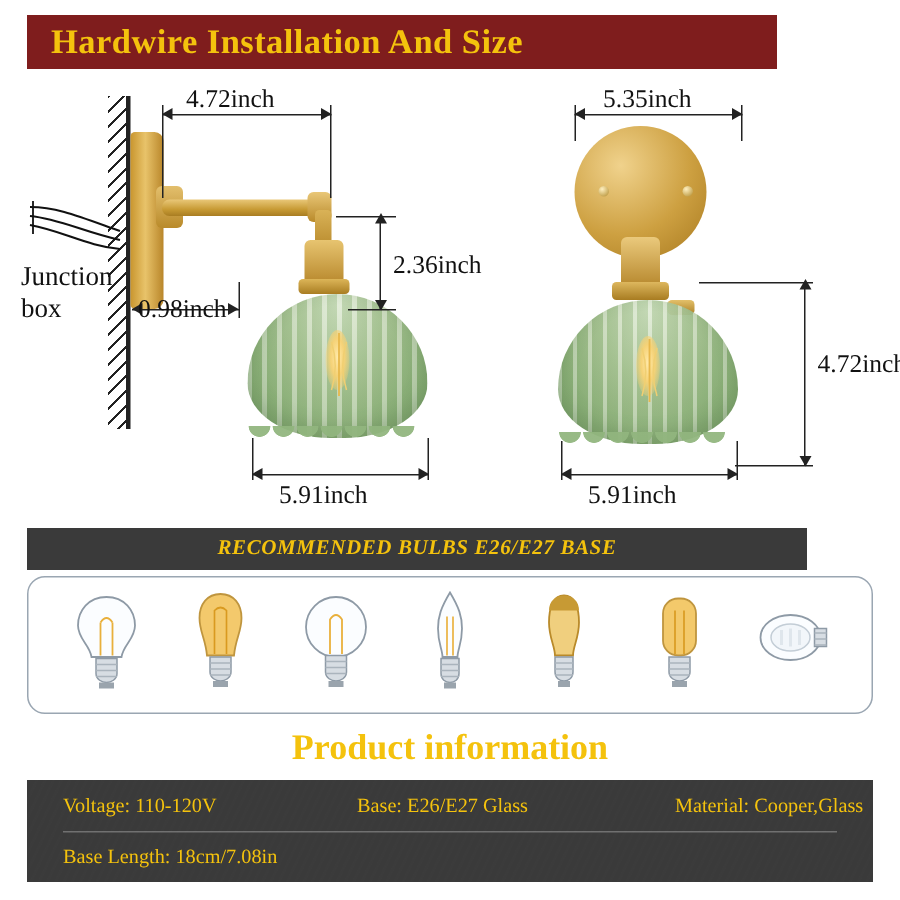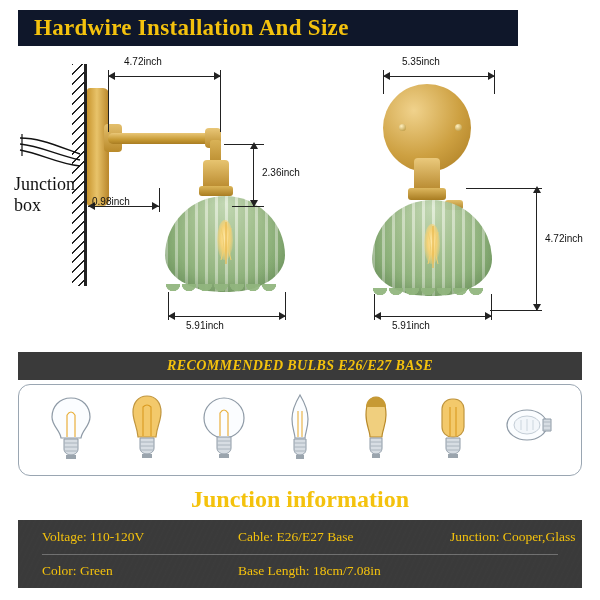--- a/index.html
+++ b/index.html
@@ -10,21 +10,21 @@
     font-family:"Liberation Serif", serif;
     color:#111;
     position:relative;
     overflow:hidden;
   }
   .page { position:relative; width:600px; height:600px; }
 
   
   .title-bar {
     position:absolute; left:18px; top:10px; width:500px; height:36px;
-    background:#0f172a;
+    background:#7f1d1d;
     display:flex; align-items:center; padding-left:16px;
   }
   .title-bar .t {
     color:#f4c20d; font-weight:bold; font-size:23px;
     font-family:"Liberation Serif", serif;
     letter-spacing:0.3px;
   }
 
   
   .diagram { position:absolute; left:0; top:48px; width:600px; height:300px; }
@@ -132,34 +132,34 @@
   .dim-v { width:1px; background:#222; }
   .arrow {
     position:absolute; width:0; height:0;
   }
   .arr-l { border-top:4px solid transparent; border-bottom:4px solid transparent; border-right:7px solid #222; }
   .arr-r { border-top:4px solid transparent; border-bottom:4px solid transparent; border-left:7px solid #222; }
   .arr-u { border-left:4px solid transparent; border-right:4px solid transparent; border-bottom:7px solid #222; }
   .arr-d { border-left:4px solid transparent; border-right:4px solid transparent; border-top:7px solid #222; }
   .tick { position:absolute; background:#222; }
   .dimtext {
-    position:absolute; font-family:Liberation Sans, sans-serif;
-    font-size:10px; color:#111; white-space:nowrap;
+    position:absolute; font-family:Liberation Serif, serif;
+    font-size:17px; color:#111; white-space:nowrap;
   }
   .jbox-label {
     position:absolute; font-family:"Liberation Serif", serif;
     font-size:18px; color:#111; line-height:1.15; text-align:left;
   }
 
   
   .wire { position:absolute; }
 
   
   .bulb-band {
-    position:absolute; left:18px; top:352px; width:564px; height:28px;
+    position:absolute; left:18px; top:352px; width:520px; height:28px;
     background:#3a3a3a; display:flex; align-items:center; justify-content:center;
   }
   .bulb-band .t {
     color:#f4c20d; font-weight:bold; font-style:italic; font-size:14px;
     letter-spacing:0.4px;
   }
   .bulb-box {
     position:absolute; left:18px; top:384px; width:564px; height:92px;
     border:1px solid #9aa6b2; border-radius:12px; background:#fff;
     display:flex; align-items:center; justify-content:space-around; padding:0 14px;
@@ -376,32 +376,31 @@
         <ellipse cx="24" cy="32" rx="13" ry="9" fill="#f2f6fa" stroke="#c3cdd6" stroke-width="1"></ellipse>
         <path d="M18,27 L18,37 M24,26 L24,38 M30,27 L30,37" stroke="#dfe6ec" stroke-width="2"></path>
         <path d="M40,26 L48,26 L48,38 L40,38 Z" fill="#d7dde3" stroke="#8e9aa6" stroke-width="1"></path>
         <path d="M40,29 H48 M40,33 H48 M40,37 H48" stroke="#aab4bd" stroke-width="0.9"></path>
       </svg>
     </div>
 
   </div>
 
   <div class="pi-title-wrap">
-    <span class="pi-title">Junction information</span>
+    <span class="pi-title">Product information</span>
   </div>
 
   <div class="spec-table">
     <div class="divider"></div>
 
     <div class="spec-row">
       <div class="spec-cell c1">Voltage: 110-120V</div>
-      <div class="spec-cell c2">Cable:  E26/E27 Base</div>
-      <div class="spec-cell c3">Junction: Cooper,Glass</div>
+      <div class="spec-cell c2">Base:  E26/E27 Glass</div>
+      <div class="spec-cell c3">Material: Cooper,Glass</div>
     </div>
 
     <div class="spec-row">
-      <div class="spec-cell c1">Color: Green</div>
       <div class="spec-cell c2">Base Length: 18cm/7.08in</div>
       <div class="spec-cell c3"></div>
     </div>
   </div>
 
 </div>
 
 </body></html>

